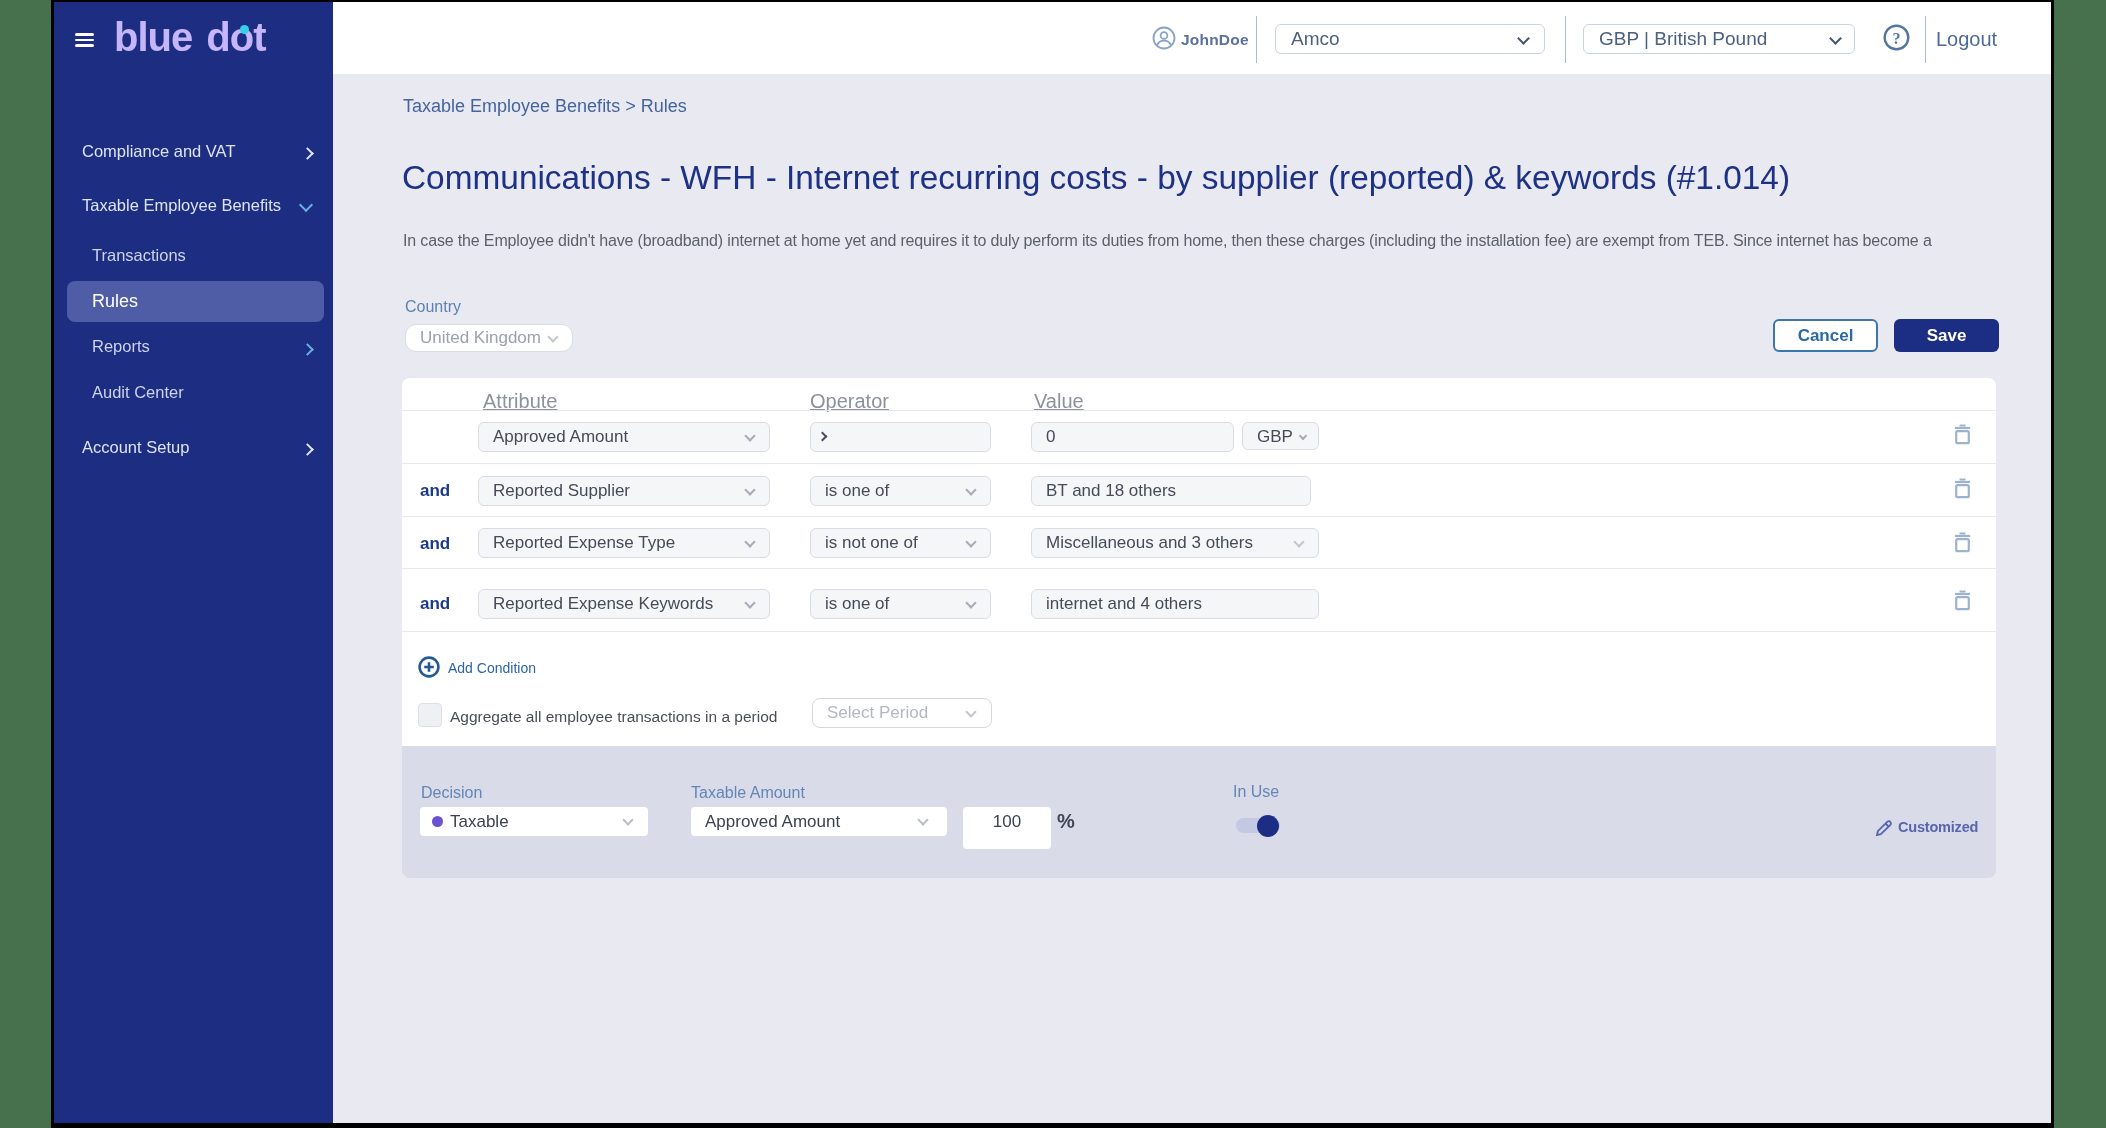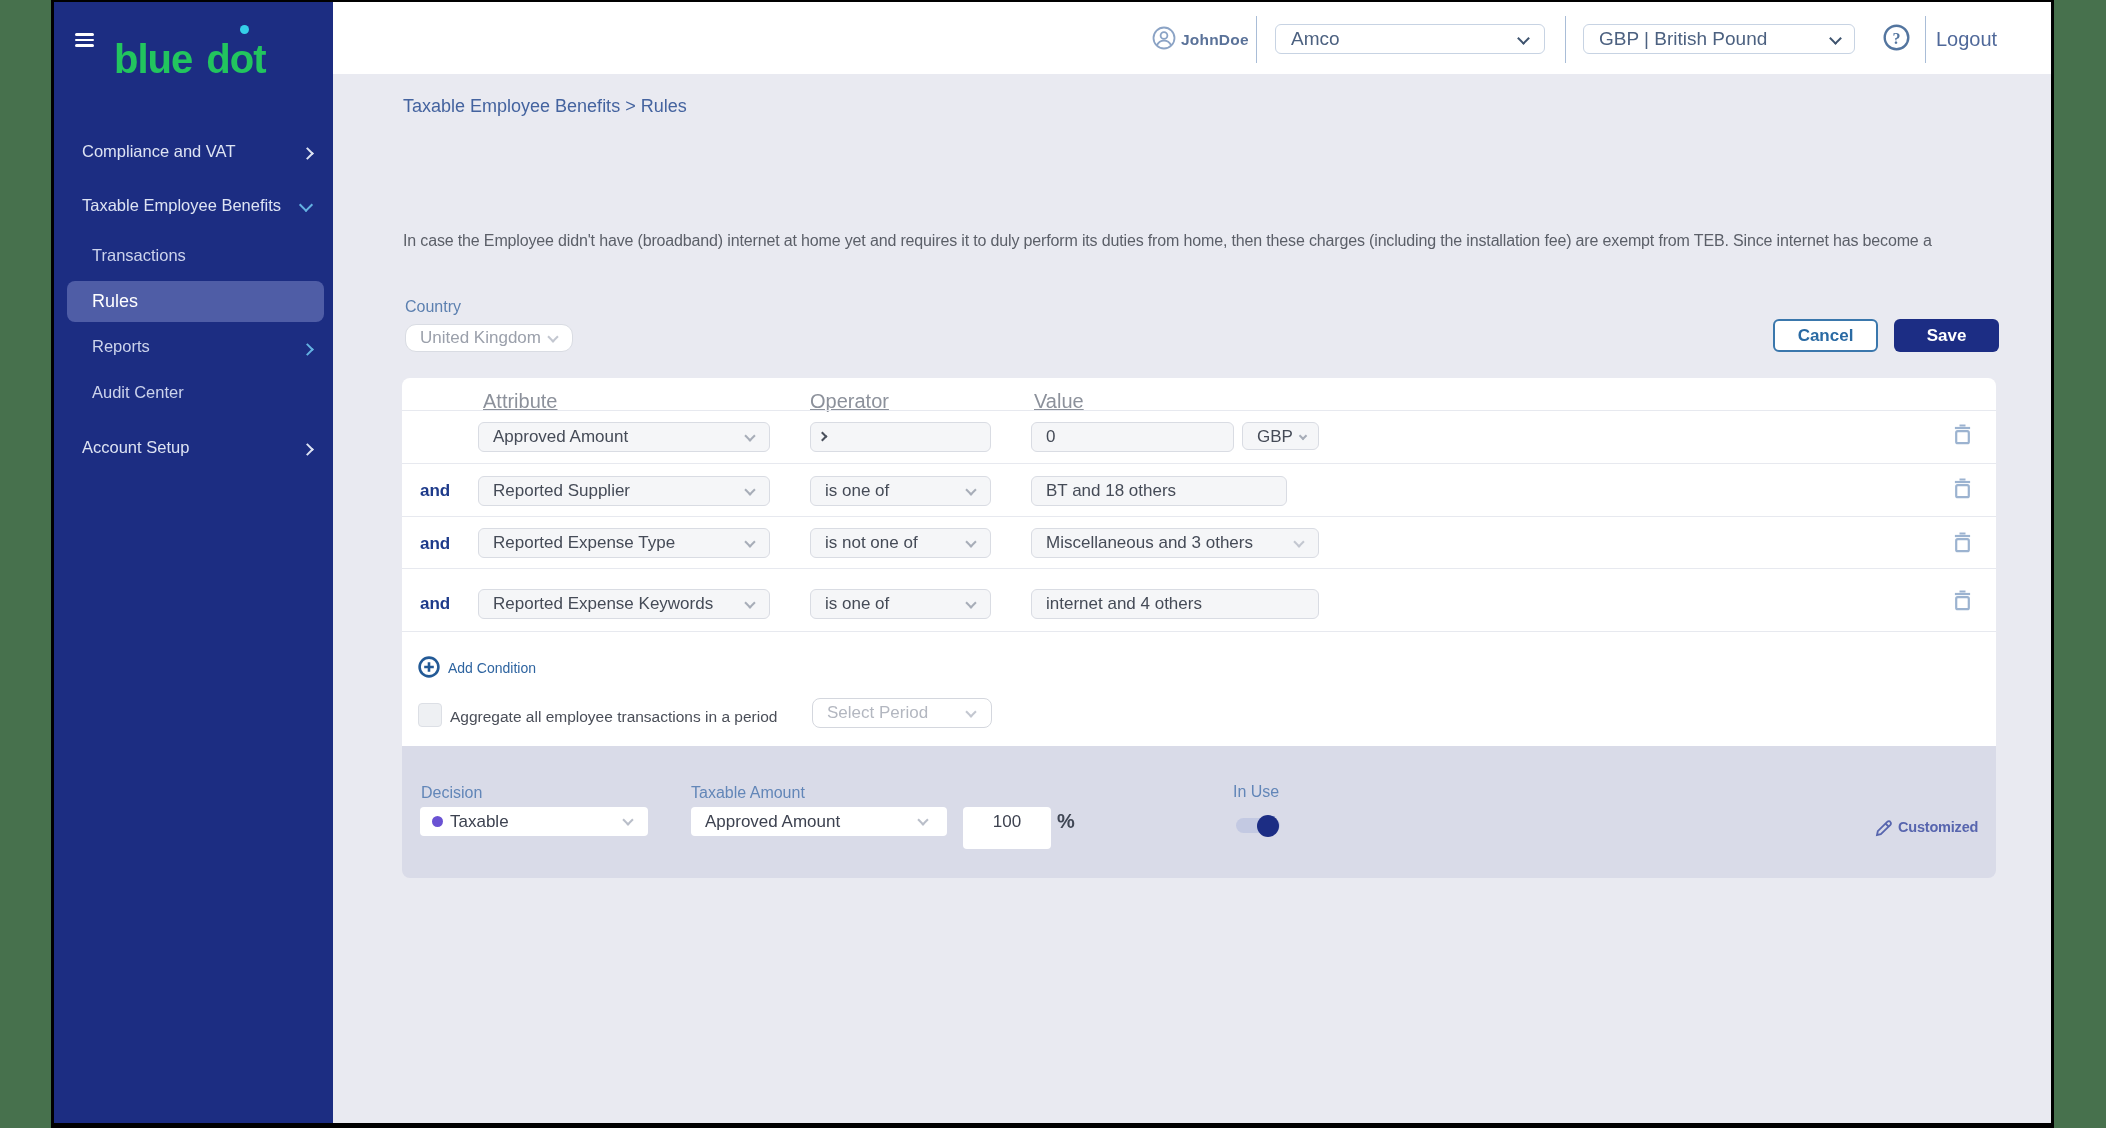--- a/index.html
+++ b/index.html
@@ -24,21 +24,21 @@
 </style>
 </head>
 <body>
 <div id="window">
   <div id="sidebar">
 
     <div class="abs" style="left:21px;top:31px;width:19px;height:2.6px;background:#fff;border-radius:2px"></div>
     <div class="abs" style="left:21px;top:36.7px;width:19px;height:2.6px;background:#fff;border-radius:2px"></div>
     <div class="abs" style="left:21px;top:42.4px;width:19px;height:2.6px;background:#fff;border-radius:2px"></div>
 
-    <div class="abs" style="left:60px;top:13px;width:170px;height:46px;color:#22c55e;font-size:40px;font-weight:bold;letter-spacing:-1px;word-spacing:4px;margin-top:22px;">blue dot</div>
+    <div class="abs" style="left:60px;top:13px;width:170px;height:46px;color:#c4b5fd;font-size:40px;font-weight:bold;letter-spacing:-1px;word-spacing:4px;">blue dot</div>
     <div class="abs" style="left:186px;top:23px;width:9px;height:9px;border-radius:50%;background:#35cfe8"></div>
 
     <div class="navitem" style="top:140px;">Compliance and VAT</div>
     <div class="chev-r" style="left:249px;top:147px;"></div>
     <div class="navitem" style="top:194px;">Taxable Employee Benefits</div>
     <div class="chev-d" style="left:247px;top:198px;"></div>
     <div class="navitem navsub" style="top:244px;">Transactions</div>
     <div class="abs" style="left:13px;top:279px;width:257px;height:41px;background:#4f5da6;border-radius:8px;"></div>
     <div class="navitem" style="top:289px;left:38px;color:#fff;font-size:18px;">Rules</div>
     <div class="navitem navsub" style="top:335px;">Reports</div>
@@ -69,20 +69,21 @@
     <svg class="abs" style="left:1551px;top:22px" width="27" height="27" viewBox="0 0 27 27" fill="none">
       <circle cx="13.5" cy="13.5" r="11.8" stroke="#53759f" stroke-width="2.4"></circle>
       <text x="13.5" y="19.5" text-anchor="middle" font-size="16" font-weight="bold" font-family="Liberation Serif" fill="#53759f">?</text>
     </svg>
     <div class="tdivider" style="left:1593px;"></div>
     <div class="abs" style="left:1604px;top:26px;font-size:20px;color:#50699a;">Logout</div>
   </div>
 
   <div id="content">
     <div class="abs" style="left:71px;top:22px;font-size:18px;color:#44639f;">Taxable Employee Benefits &gt; Rules</div>
+    <div class="abs" style="left:70px;top:85px;font-size:33.4px;color:#1d3186;white-space:nowrap;">Communications - WFH - Internet recurring costs - by supplier (reported) &amp; keywords (#1.014)</div>
     <div class="abs" style="left:71px;top:158px;font-size:16px;color:#5b5f68;white-space:nowrap;letter-spacing:-0.155px;">In case the Employee didn't have (broadband) internet at home yet and requires it to duly perform its duties from home, then these charges (including the installation fee) are exempt from TEB. Since internet has become a</div>
     <div class="abs" style="left:73px;top:224px;font-size:16px;color:#5c80b0;">Country</div>
     <div class="abs" style="left:73px;top:250px;width:168px;height:28px;background:#fff;border:1px solid #d9dce3;border-radius:11px;">
       <div class="abs" style="left:14px;top:3px;font-size:17px;color:#9ba0ab;">United Kingdom</div>
       <div class="vchev" style="left:143px;top:8px;border-color:#c3c7d0;"></div>
     </div>
     <div class="abs" style="left:1441px;top:245px;width:105px;height:33px;background:#fff;border:2px solid #3a77ac;border-radius:6px;color:#2a6aa3;font-weight:bold;font-size:17px;text-align:center;line-height:29px;">Cancel</div>
     <div class="abs" style="left:1562px;top:245px;width:105px;height:33px;background:#1c2d84;border-radius:6px;color:#fff;font-weight:bold;font-size:17px;text-align:center;line-height:33px;">Save</div>
 
     <div class="abs" id="card" style="left:70px;top:304px;width:1594px;height:368px;background:#fff;border-radius:8px 8px 0 0;">
@@ -98,21 +99,21 @@
       <div class="selbox" style="left:76px;top:44px;width:292px;height:30px;">Approved Amount<div class="vchev" style="right:15px;top:9px;position:absolute;"></div></div>
       <div class="selbox" style="left:408px;top:44px;width:181px;height:30px;">
           <div class="abs" style="left:8px;top:10px;width:7px;height:7px;border-right:2.4px solid #4a505c;border-top:2.4px solid #4a505c;transform:rotate(45deg);"></div>
         </div>
       <div class="selbox" style="left:629px;top:44px;width:203px;height:30px;background:#f5f6f8;">0</div>
       <div class="selbox" style="left:840px;top:44px;width:77px;height:28px;">GBP<div class="vchev" style="right:12px;top:10px;position:absolute;width:6px;height:6px;"></div></div>
 
       <div class="andlbl" style="top:103px;">and</div>
       <div class="selbox" style="left:76px;top:98px;width:292px;height:30px;">Reported Supplier<div class="vchev" style="right:15px;top:9px;position:absolute;"></div></div>
       <div class="selbox" style="left:408px;top:98px;width:181px;height:30px;">is one of<div class="vchev" style="right:15px;top:9px;position:absolute;"></div></div>
-      <div class="selbox" style="left:629px;top:98px;width:256px;height:30px;">BT and 18 others</div>
+      <div class="selbox" style="left:629px;top:98px;width:280px;height:30px;">BT and 18 others</div>
 
       <div class="andlbl" style="top:156px;">and</div>
       <div class="selbox" style="left:76px;top:150px;width:292px;height:30px;">Reported Expense Type<div class="vchev" style="right:15px;top:9px;position:absolute;"></div></div>
       <div class="selbox" style="left:408px;top:150px;width:181px;height:30px;">is not one of<div class="vchev" style="right:15px;top:9px;position:absolute;"></div></div>
       <div class="selbox" style="left:629px;top:150px;width:288px;height:30px;">Miscellaneous and 3 others<div class="vchev" style="right:15px;top:9px;position:absolute;border-color:#c3c7d0;"></div></div>
 
       <div class="andlbl" style="top:216px;">and</div>
       <div class="selbox" style="left:76px;top:211px;width:292px;height:30px;">Reported Expense Keywords<div class="vchev" style="right:15px;top:9px;position:absolute;"></div></div>
       <div class="selbox" style="left:408px;top:211px;width:181px;height:30px;">is one of<div class="vchev" style="right:15px;top:9px;position:absolute;"></div></div>
       <div class="selbox" style="left:629px;top:211px;width:288px;height:30px;">internet and 4 others</div>

